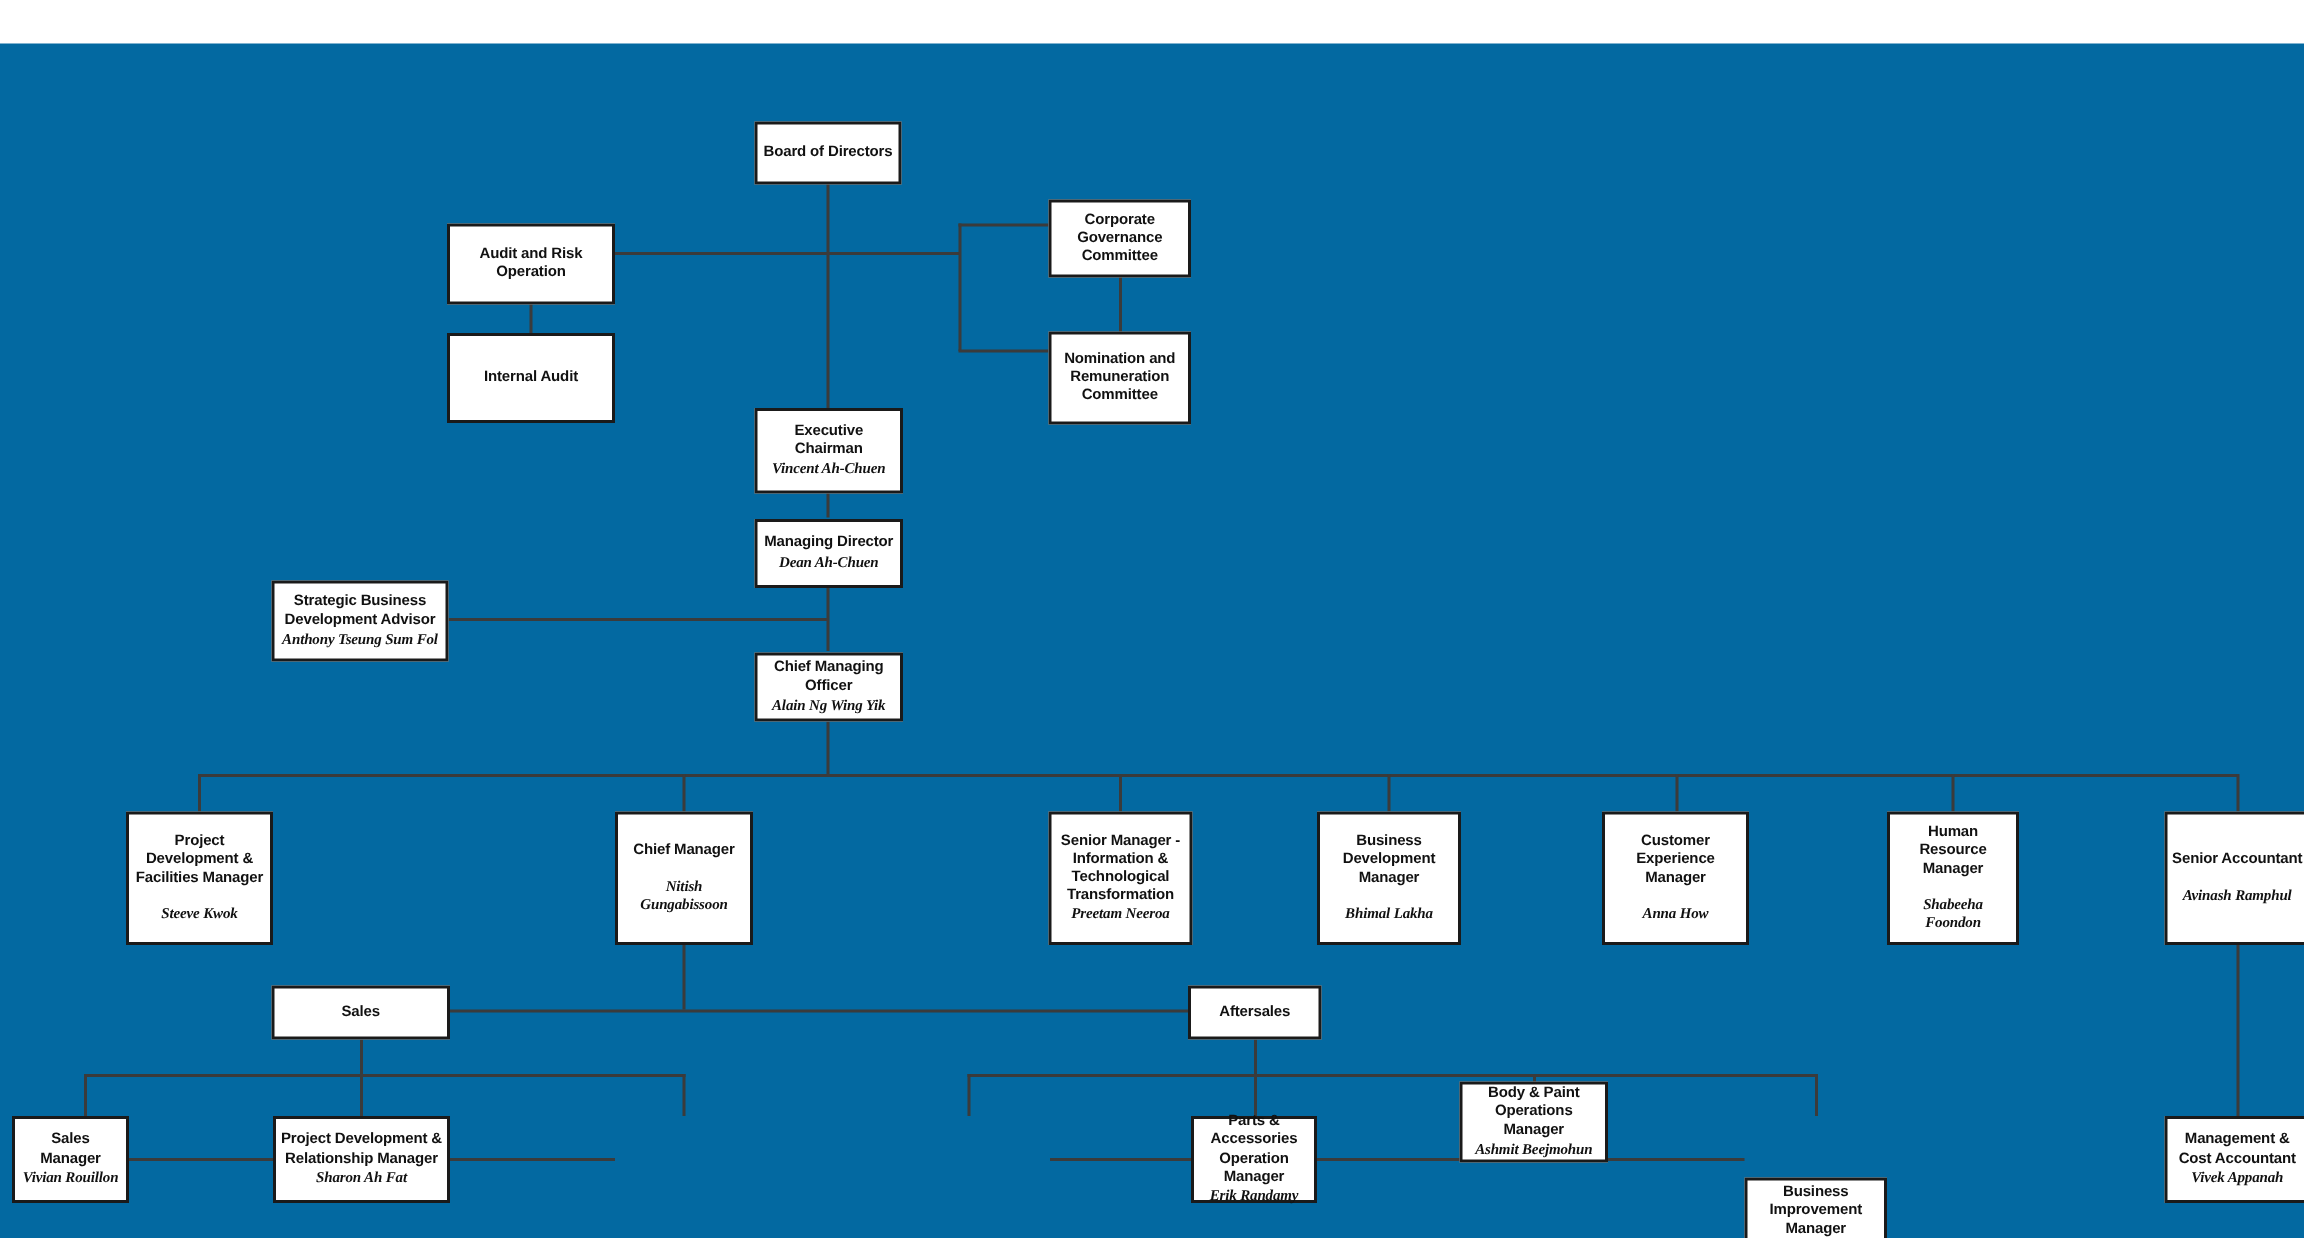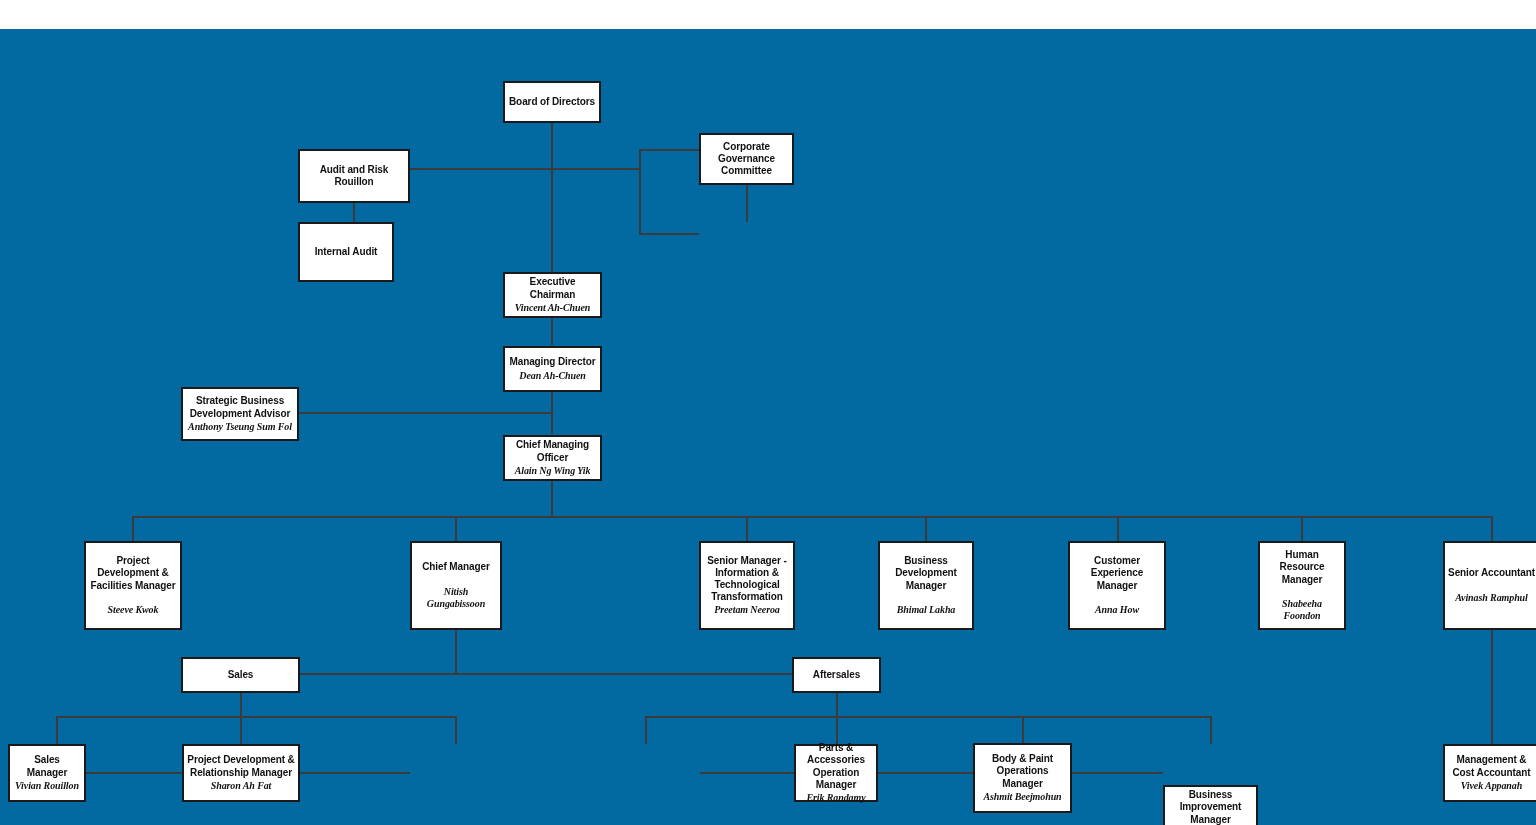--- a/index.html
+++ b/index.html
@@ -112,33 +112,36 @@
   <div class="conn h" style="left:300px; top:743px; width:110px;"></div>
   <div class="conn h" style="left:700px; top:743px; width:95px;"></div>
   <div class="conn h" style="left:878px; top:743px; width:96px;"></div>
   <div class="conn h" style="left:1071px; top:743px; width:92px;"></div>
 
   <div class="node" style="left:503px; top:52px; width:98px; height:42px;">
     <div class="title">Board of Directors</div>
   </div>
 
   <div class="node" style="left:298px; top:120px; width:112px; height:54px;">
-    <div class="title">Audit and Risk Rouillon</div>
-  </div>
-
-  <div class="node" style="left:298px; top:193px; width:96px; height:60px;">
+    <div class="title">Audit and Risk Operation</div>
+  </div>
+
+  <div class="node" style="left:298px; top:193px; width:112px; height:60px;">
     <div class="title">Internal Audit</div>
   </div>
 
   <div class="node" style="left:699px; top:104px; width:95px; height:52px;">
     <div class="title">Corporate Governance Committee</div>
   </div>
 
-
-  <div class="node tight" style="left:503px; top:243px; width:99px; height:46px;">
+  <div class="node" style="left:699px; top:192px; width:95px; height:62px;">
+    <div class="title">Nomination and Remuneration Committee</div>
+  </div>
+
+  <div class="node tight" style="left:503px; top:243px; width:99px; height:57px;">
     <div class="title">Executive Chairman</div>
     <div class="person">Vincent Ah-Chuen</div>
   </div>
 
   <div class="node tight" style="left:503px; top:317px; width:99px; height:46px;">
     <div class="title">Managing Director</div>
     <div class="person">Dean Ah-Chuen</div>
   </div>
 
   <div class="node tight" style="left:181px; top:358px; width:118px; height:54px;">
@@ -204,21 +207,21 @@
     <div class="person">Sharon Ah Fat</div>
   </div>
 
 
 
   <div class="node tight" style="left:794px; top:715px; width:84px; height:58px;">
     <div class="title">Parts &amp; Accessories Operation Manager</div>
     <div class="person">Erik Randamy</div>
   </div>
 
-  <div class="node tight" style="left:973px; top:714px; width:99px; height:70px;">
+  <div class="node tight" style="left:973px; top:692px; width:99px; height:54px;">
     <div class="title">Body &amp; Paint Operations Manager</div>
     <div class="person">Ashmit Beejmohun</div>
   </div>
 
   <div class="node tight" style="left:1163px; top:756px; width:95px; height:58px;">
     <div class="title">Business Improvement Manager</div>
     <div class="person">Louis Venter</div>
   </div>
 
   <div class="node tight" style="left:1443px; top:715px; width:97px; height:58px;">

